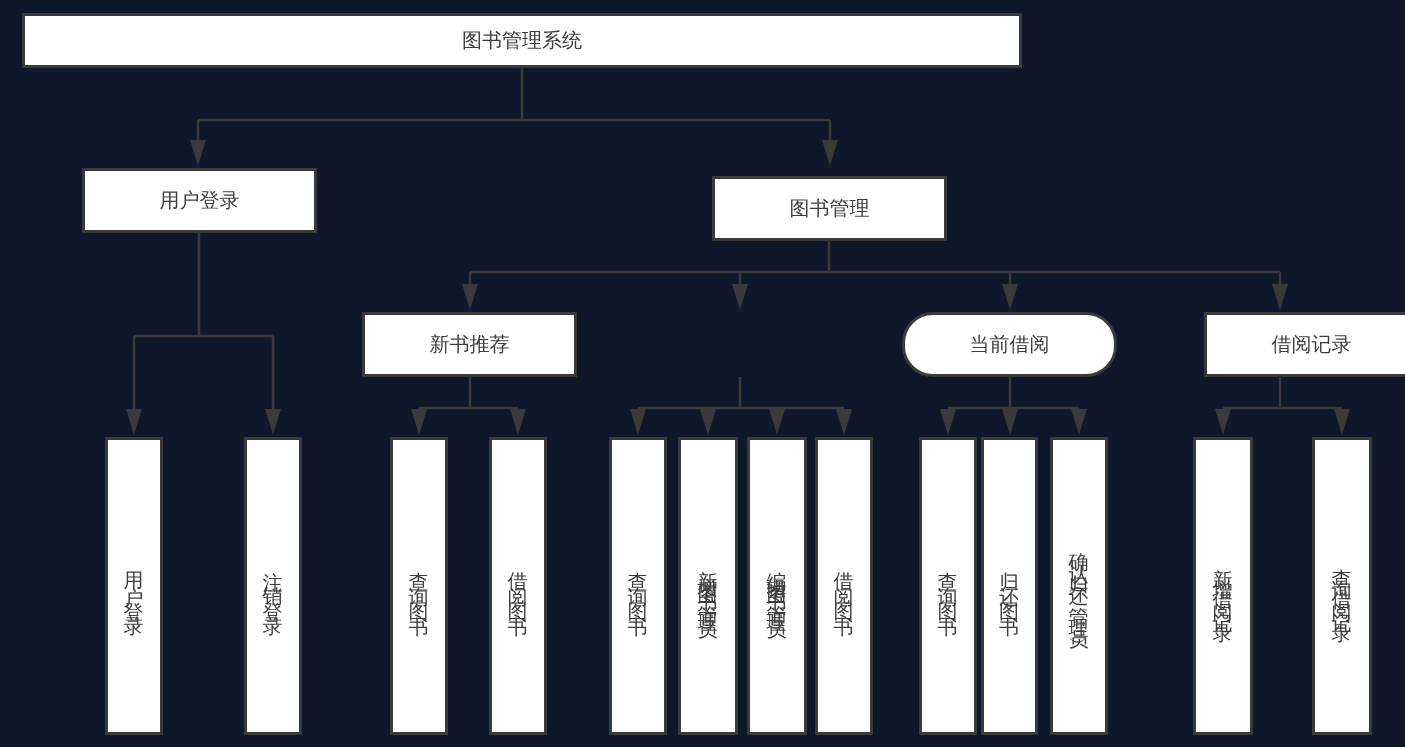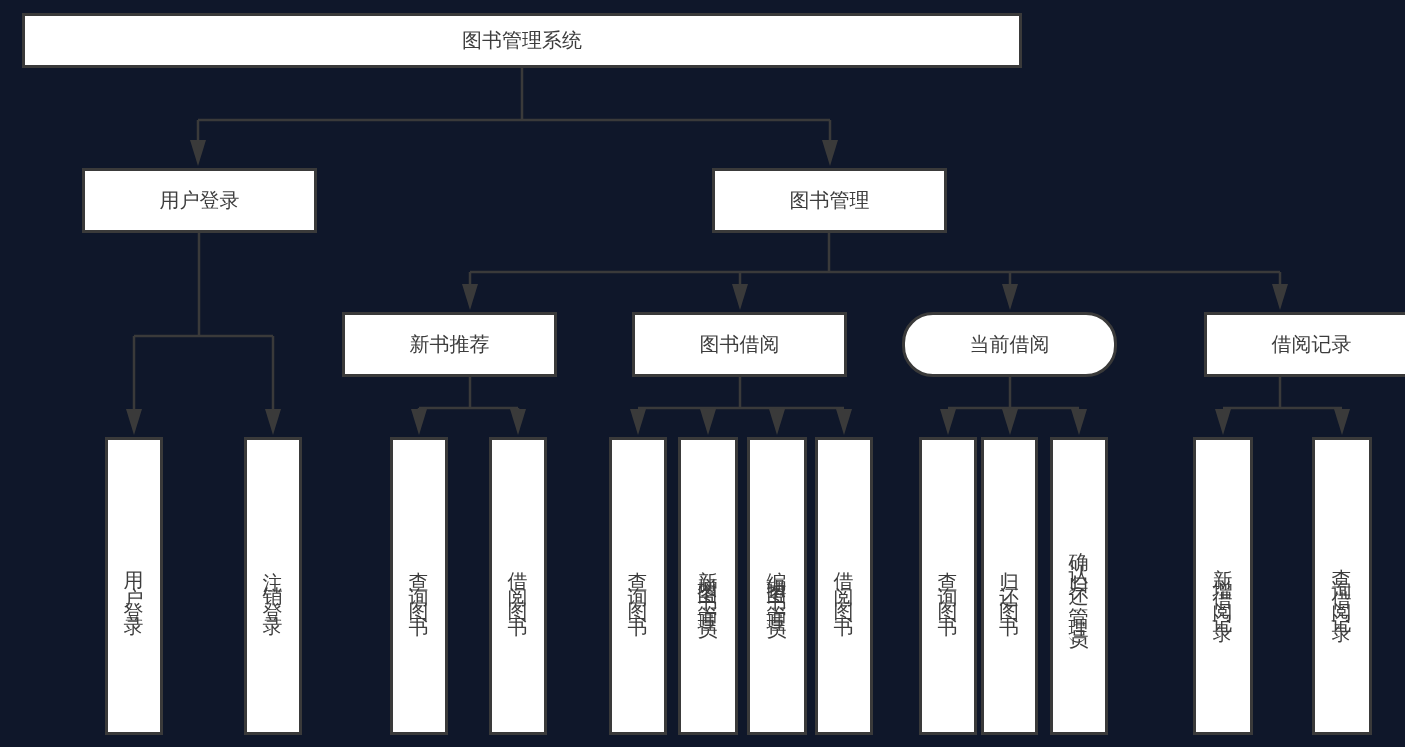--- a/index.html
+++ b/index.html
@@ -32,23 +32,23 @@
     align-items: center;
     justify-content: center;
     font-size: 20px;
     color: #3d3d3d;
     white-space: nowrap;
   }
   
   .b-root      { left: 22px;   top: 13px;  width: 1000px; height: 55px; }
   
   .b-l2a       { left: 82px;   top: 168px; width: 235px;  height: 65px; }
-  .b-l2b       { left: 712px;  top: 168px; width: 235px;  height: 65px; }
+  .b-l2b       { left: 712px;  top: 176px; width: 235px;  height: 65px; }
   
-  .b-l3a       { left: 342px;  top: 312px; width: 215px;  height: 65px; align-items: center; }
+  .b-l3a       { left: 362px;  top: 312px; width: 215px;  height: 65px; align-items: center; }
   .b-l3b       { left: 632px;  top: 312px; width: 215px;  height: 65px; }
   .b-l3c       { left: 902px;  top: 312px; width: 215px;  height: 65px; border-radius: 31px; }
   .b-l3d       { left: 1172px; top: 312px; width: 215px;  height: 65px; margin-left: 32px; }
   
   .leaf        { top: 437px; height: 298px; width: 58px; font-size: 20px; }
   .leaf span {
     writing-mode: vertical-rl;
     letter-spacing: 15px;
     line-height: 1;
   }
@@ -123,23 +123,20 @@
   <div class="box b-l2a">
     <span>用户登录</span>
   </div>
   <div class="box b-l2b">
     <span>图书管理</span>
   </div>
 
   <div class="box b-l3a">
     <span>新书推荐</span>
   </div>
-  <div class="box b-l3b">
-    <span>图书借阅</span>
-  </div>
   <div class="box b-l3c">
     <span>当前借阅</span>
   </div>
   <div class="box b-l3d">
     <span>借阅记录</span>
   </div>
 
   <div class="box leaf b-lf1">
     <span>用户登录</span>
   </div>

